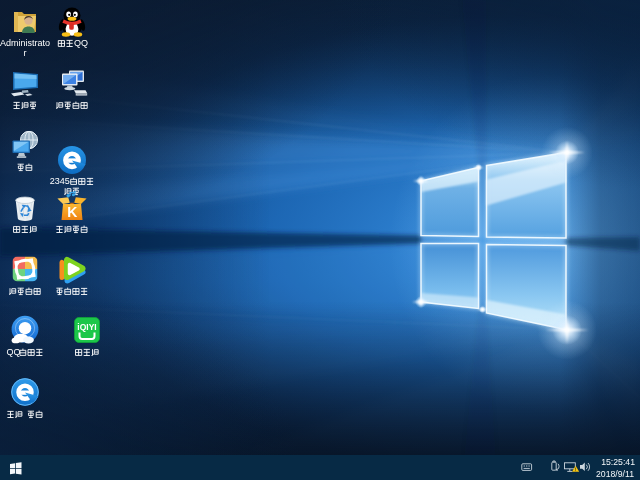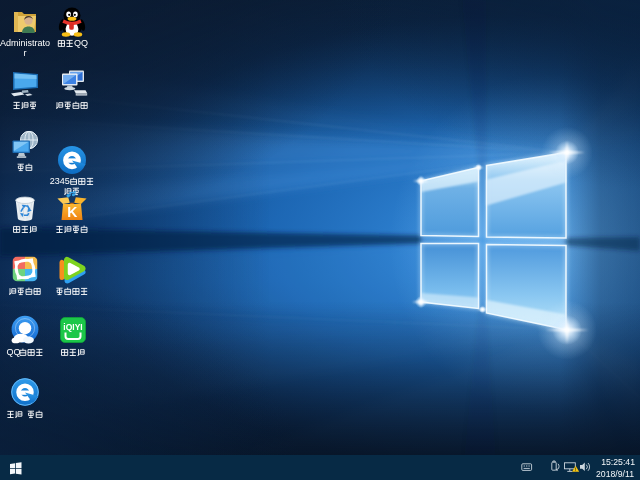--- a/index.html
+++ b/index.html
@@ -628,21 +628,21 @@
           <path d="M51.1,3.6 L51.1,9.4"></path>
         </g>
         <g class="cj">
           <path d="M56.2,3.4 L62.4,3.4"></path>
           <path d="M56.2,6.3 L62.4,6.3"></path>
           <path d="M56.2,9.5 L62.4,9.5"></path>
           <path d="M59.3,3.4 L59.3,9.5"></path>
         </g>
       </svg>
     </div>
-    <div class="ic" style="left:28px;top:314px;width:90px">
+    <div class="ic" style="left:42px;top:314px;width:90px">
       <svg class="app" width="32" height="32" viewBox="0 0 32 32">
         <rect x="3.5" y="3.5" width="25" height="25" rx="4.5" fill="#1cc749"></rect>
         <rect x="3.5" y="3.5" width="25" height="25" rx="4.5" fill="none" stroke="#12a33a" stroke-width="0.8"></rect>
         <text x="16" y="15.5" text-anchor="middle" font-family="Liberation Sans" font-size="8.5" font-weight="bold" fill="#fff">iQIYI</text>
         <path d="M8.5,18.5 v3.8 a2.6,2.6 0 0 0 2.6,2.6 h9.8 a2.6,2.6 0 0 0 2.6,-2.6 v-3.8" fill="none" stroke="#fff" stroke-width="2"></path>
       </svg>
       <svg width="90" height="26" viewBox="0 0 90 26" style="display:block">
         <g class="cj">
           <path d="M33.5,3.6 L39.7,3.6"></path>
           <path d="M33.5,3.6 L33.5,9.4"></path>

